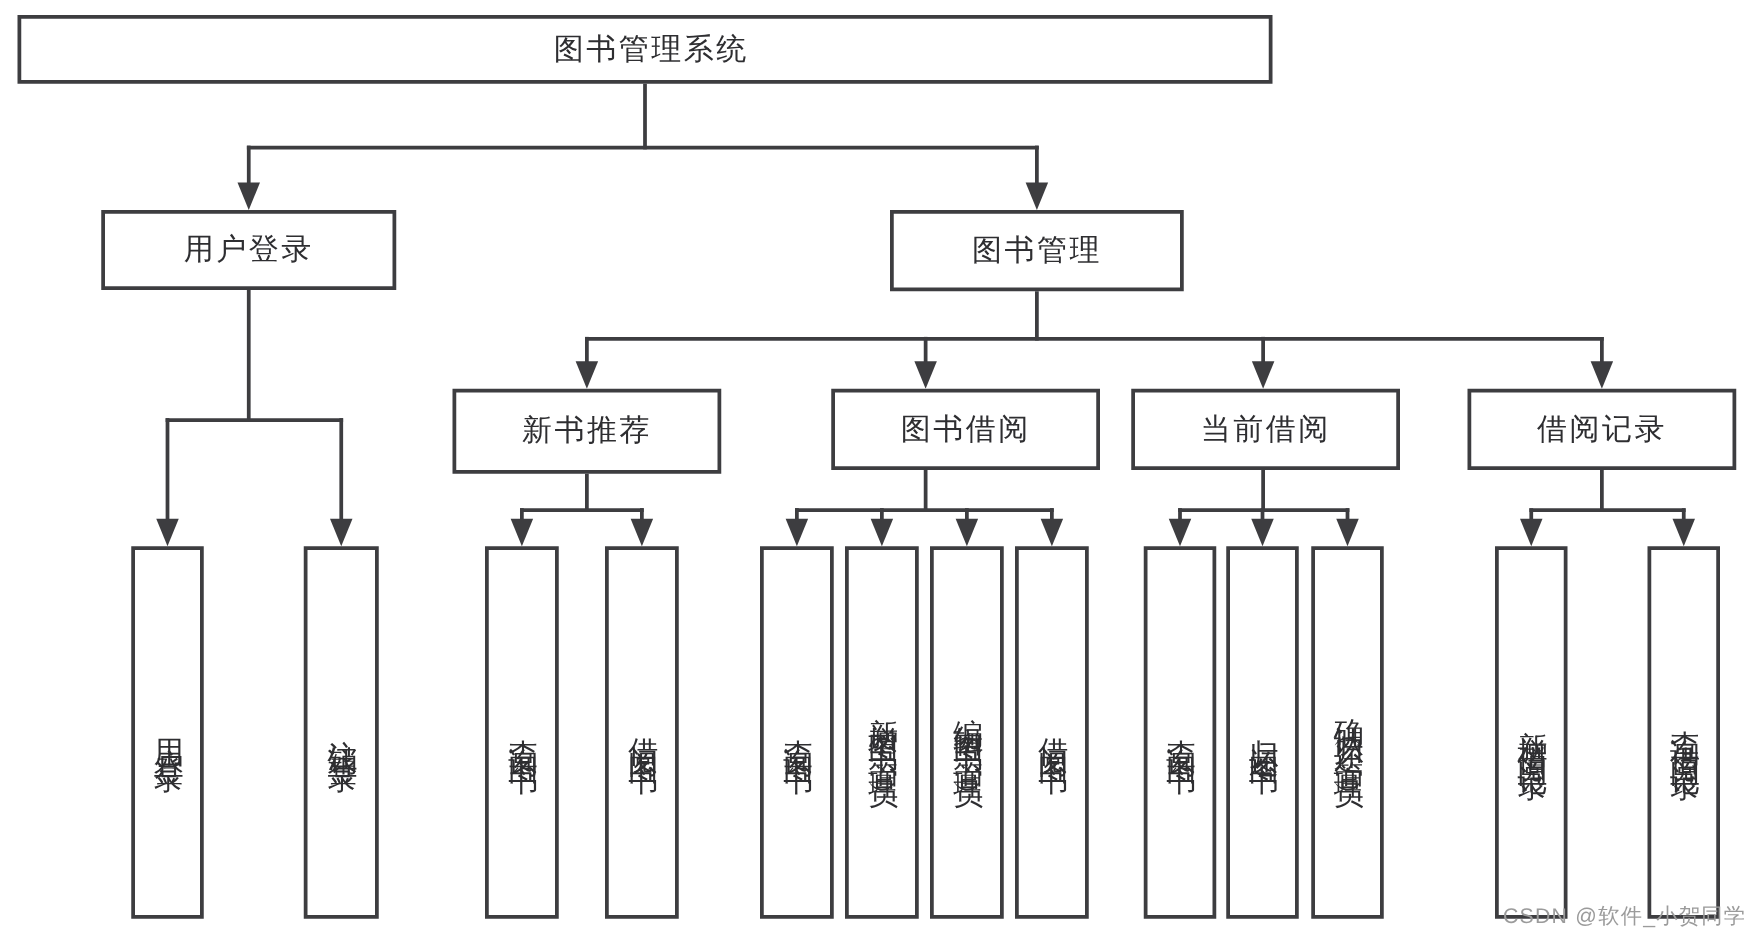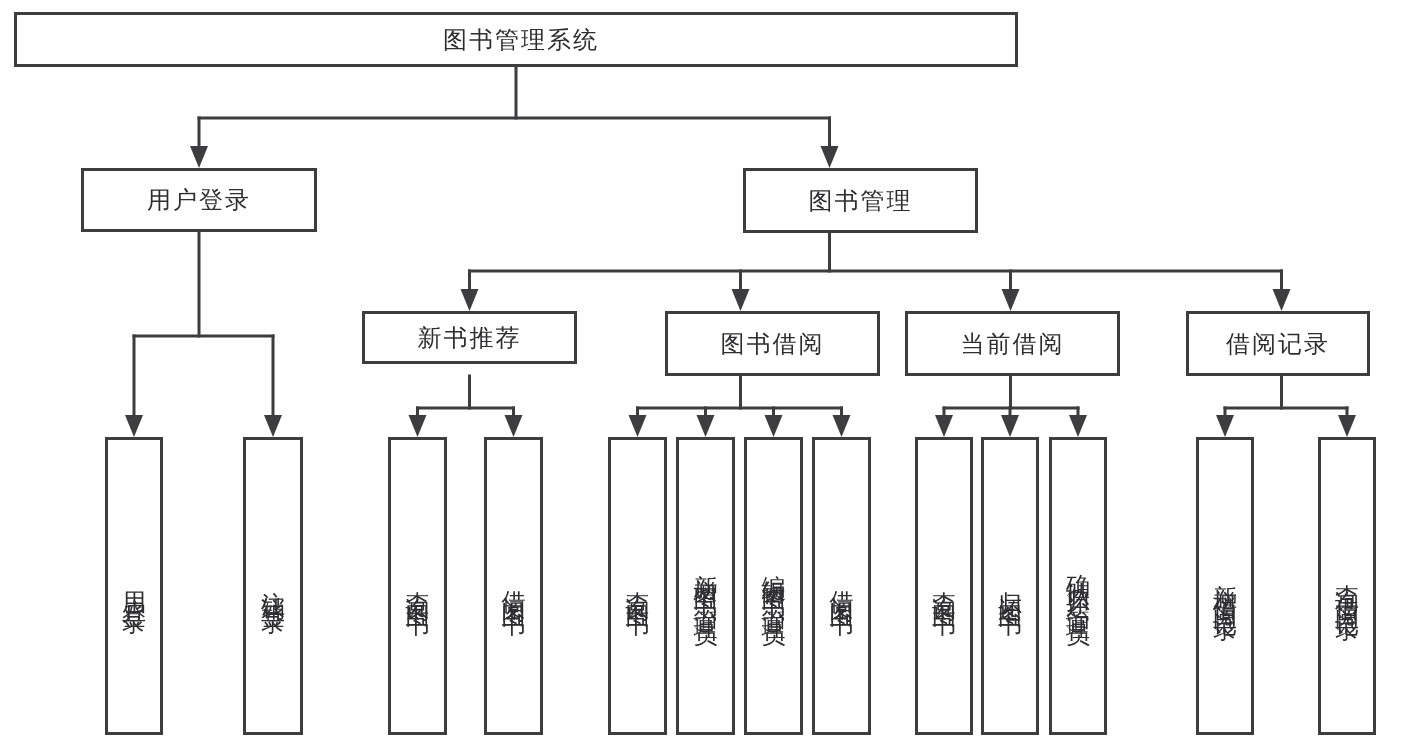--- a/index.html
+++ b/index.html
@@ -106,32 +106,33 @@
       <line x1="1281.5" y1="376" x2="1281.5" y2="408" stroke="#3d3d40" stroke-width="3" stroke-linecap="square"></line>
       <line x1="1225" y1="408" x2="1347" y2="408" stroke="#3d3d40" stroke-width="3" stroke-linecap="square"></line>
       <line x1="1225" y1="408" x2="1225" y2="419" stroke="#3d3d40" stroke-width="3" stroke-linecap="square"></line>
       <polygon points="1216,415 1234,415 1225,437" fill="#3d3d40"></polygon>
       <line x1="1347" y1="408" x2="1347" y2="419" stroke="#3d3d40" stroke-width="3" stroke-linecap="square"></line>
       <polygon points="1338,415 1356,415 1347,437" fill="#3d3d40"></polygon>
     </svg>
   <div id="nodes">
       <div class="node" style="left: 14px; top: 12px; width: 1004px; height: 55px; border-color: rgb(61, 61, 64); color: rgb(46, 46, 49); padding-left: 10px;">图书管理系统</div>
       <div class="node" style="left: 81px; top: 168px; width: 236px; height: 64px; border-color: rgb(61, 61, 64); color: rgb(46, 46, 49);">用户登录</div>
-      <div class="node" style="left: 712px; top: 168px; width: 235px; height: 65px; border-color: rgb(61, 61, 64); color: rgb(46, 46, 49); margin-left: 31px;">图书管理</div>
-      <div class="node" style="left: 362px; top: 311px; width: 215px; height: 53px; border-color: rgb(61, 61, 64); color: rgb(46, 46, 49);">新书推荐</div>
+      <div class="node" style="left: 712px; top: 168px; width: 235px; height: 65px; border-color: rgb(61, 61, 64); color: rgb(46, 46, 49);">图书管理</div>
+      <div class="node" style="left: 362px; top: 311px; width: 215px; height: 68px; border-color: rgb(61, 61, 64); color: rgb(46, 46, 49);">新书推荐</div>
       <div class="node" style="left: 633px; top: 311px; width: 215px; height: 65px; border-color: rgb(61, 61, 64); color: rgb(46, 46, 49); margin-left: 32px;">图书借阅</div>
       <div class="node" style="left: 905px; top: 311px; width: 215px; height: 65px; border-color: rgb(61, 61, 64); color: rgb(46, 46, 49);">当前借阅</div>
-      <div class="node" style="left: 1174px; top: 311px; width: 184px; height: 65px; border-color: rgb(61, 61, 64); color: rgb(46, 46, 49); margin-left: 12px;">借阅记录</div>
+      <div class="node" style="left: 1174px; top: 311px; width: 215px; height: 65px; border-color: rgb(61, 61, 64); color: rgb(46, 46, 49);">借阅记录</div>
       <div class="node vertical" style="left: 105px; top: 437px; width: 58px; height: 298px; border-color: rgb(61, 61, 64); color: rgb(46, 46, 49);">用户登录</div>
       <div class="node vertical" style="left: 243px; top: 437px; width: 60px; height: 298px; border-color: rgb(61, 61, 64); color: rgb(46, 46, 49);">注销登录</div>
       <div class="node vertical" style="left: 388px; top: 437px; width: 59px; height: 298px; border-color: rgb(61, 61, 64); color: rgb(46, 46, 49);">查询图书</div>
       <div class="node vertical" style="left: 484px; top: 437px; width: 59px; height: 298px; border-color: rgb(61, 61, 64); color: rgb(46, 46, 49);">借阅图书</div>
       <div class="node vertical" style="left: 608px; top: 437px; width: 59px; height: 298px; border-color: rgb(61, 61, 64); color: rgb(46, 46, 49);">查询图书</div>
       <div class="node vertical" style="left: 676px; top: 437px; width: 59px; height: 298px; border-color: rgb(61, 61, 64); color: rgb(46, 46, 49);">新增图书（管理员）</div>
       <div class="node vertical" style="left: 744px; top: 437px; width: 59px; height: 298px; border-color: rgb(61, 61, 64); color: rgb(46, 46, 49);">编辑图书（管理员）</div>
       <div class="node vertical" style="left: 812px; top: 437px; width: 59px; height: 298px; border-color: rgb(61, 61, 64); color: rgb(46, 46, 49);">借阅图书</div>
       <div class="node vertical" style="left: 915px; top: 437px; width: 58px; height: 298px; border-color: rgb(61, 61, 64); color: rgb(46, 46, 49);">查询图书</div>
       <div class="node vertical" style="left: 981px; top: 437px; width: 58px; height: 298px; border-color: rgb(61, 61, 64); color: rgb(46, 46, 49);">归还图书</div>
       <div class="node vertical" style="left: 1049px; top: 437px; width: 58px; height: 298px; border-color: rgb(61, 61, 64); color: rgb(46, 46, 49);">确认归还（管理员）</div>
       <div class="node vertical" style="left: 1196px; top: 437px; width: 58px; height: 298px; border-color: rgb(61, 61, 64); color: rgb(46, 46, 49);">新增借阅记录</div>
       <div class="node vertical" style="left: 1318px; top: 437px; width: 58px; height: 298px; border-color: rgb(61, 61, 64); color: rgb(46, 46, 49);">查询借阅记录</div>
     </div>
+  <div class="watermark">CSDN @软件_小贺同学</div>
 </div>
 
 </body></html>

